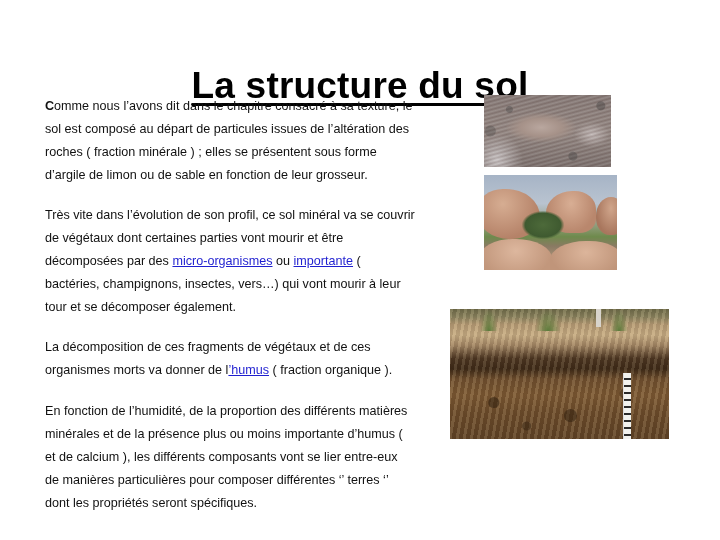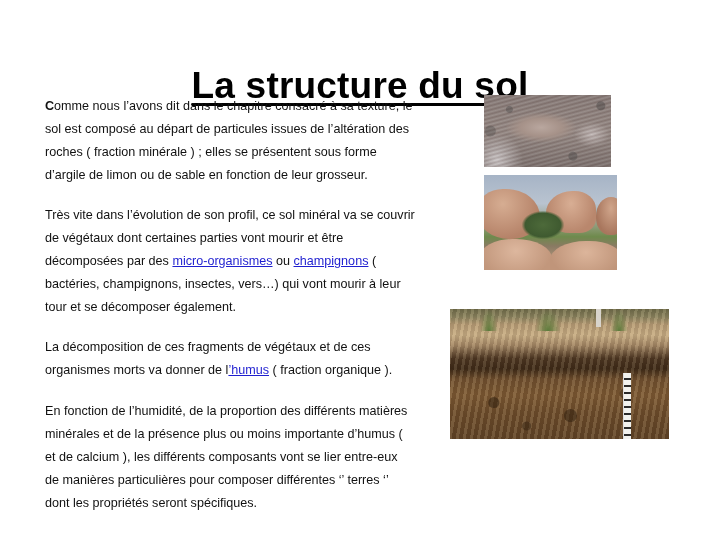--- a/index.html
+++ b/index.html
@@ -134,21 +134,21 @@
     }
   </style>
 </head>
 <body>
 
 <h1 class="title">La structure du sol</h1>
 
 <div class="body-text">
   <p><b>C</b><span>omme nous l’avons dit dans le chapitre consacré à sa texture, le sol est composé au départ de particules issues de l’altération des roches ( fraction minérale ) ; elles se présentent sous forme d’argile de limon ou de sable en fonction de leur grosseur.</span></p>
 
-  <p><span>Très vite dans l’évolution de son profil, ce sol minéral va se couvrir de végétaux dont certaines parties vont mourir et être décomposées par des </span><a class="link">micro-organismes</a><span> ou </span><a class="link">champignons</a><span> ( bactéries, champignons, insectes, vers…) qui vont mourir à leur tour et se décomposer également.</span></p>
+  <p><span>Très vite dans l’évolution de son profil, ce sol minéral va se couvrir de végétaux dont certaines parties vont mourir et être décomposées par des </span><a class="link">micro-organismes</a><span> ou </span><a class="link">importante</a><span> ( bactéries, champignons, insectes, vers…) qui vont mourir à leur tour et se décomposer également.</span></p>
 
   <p><span>La décomposition de ces fragments de végétaux et de ces organismes morts va donner de l</span><a class="link">’humus</a><span> ( fraction organique ).</span></p>
 
   <p>En fonction de l’humidité, de la proportion des différents matières minérales et de la présence plus ou moins importante d’humus ( et de calcium ), les différents composants vont se lier entre-eux de manières particulières pour composer différentes ‘’ terres ‘’ dont les propriétés seront spécifiques.</p>
 
 </div>
 
 <div class="photo photo-rock"></div>
 
 <div class="photo photo-boulders">

